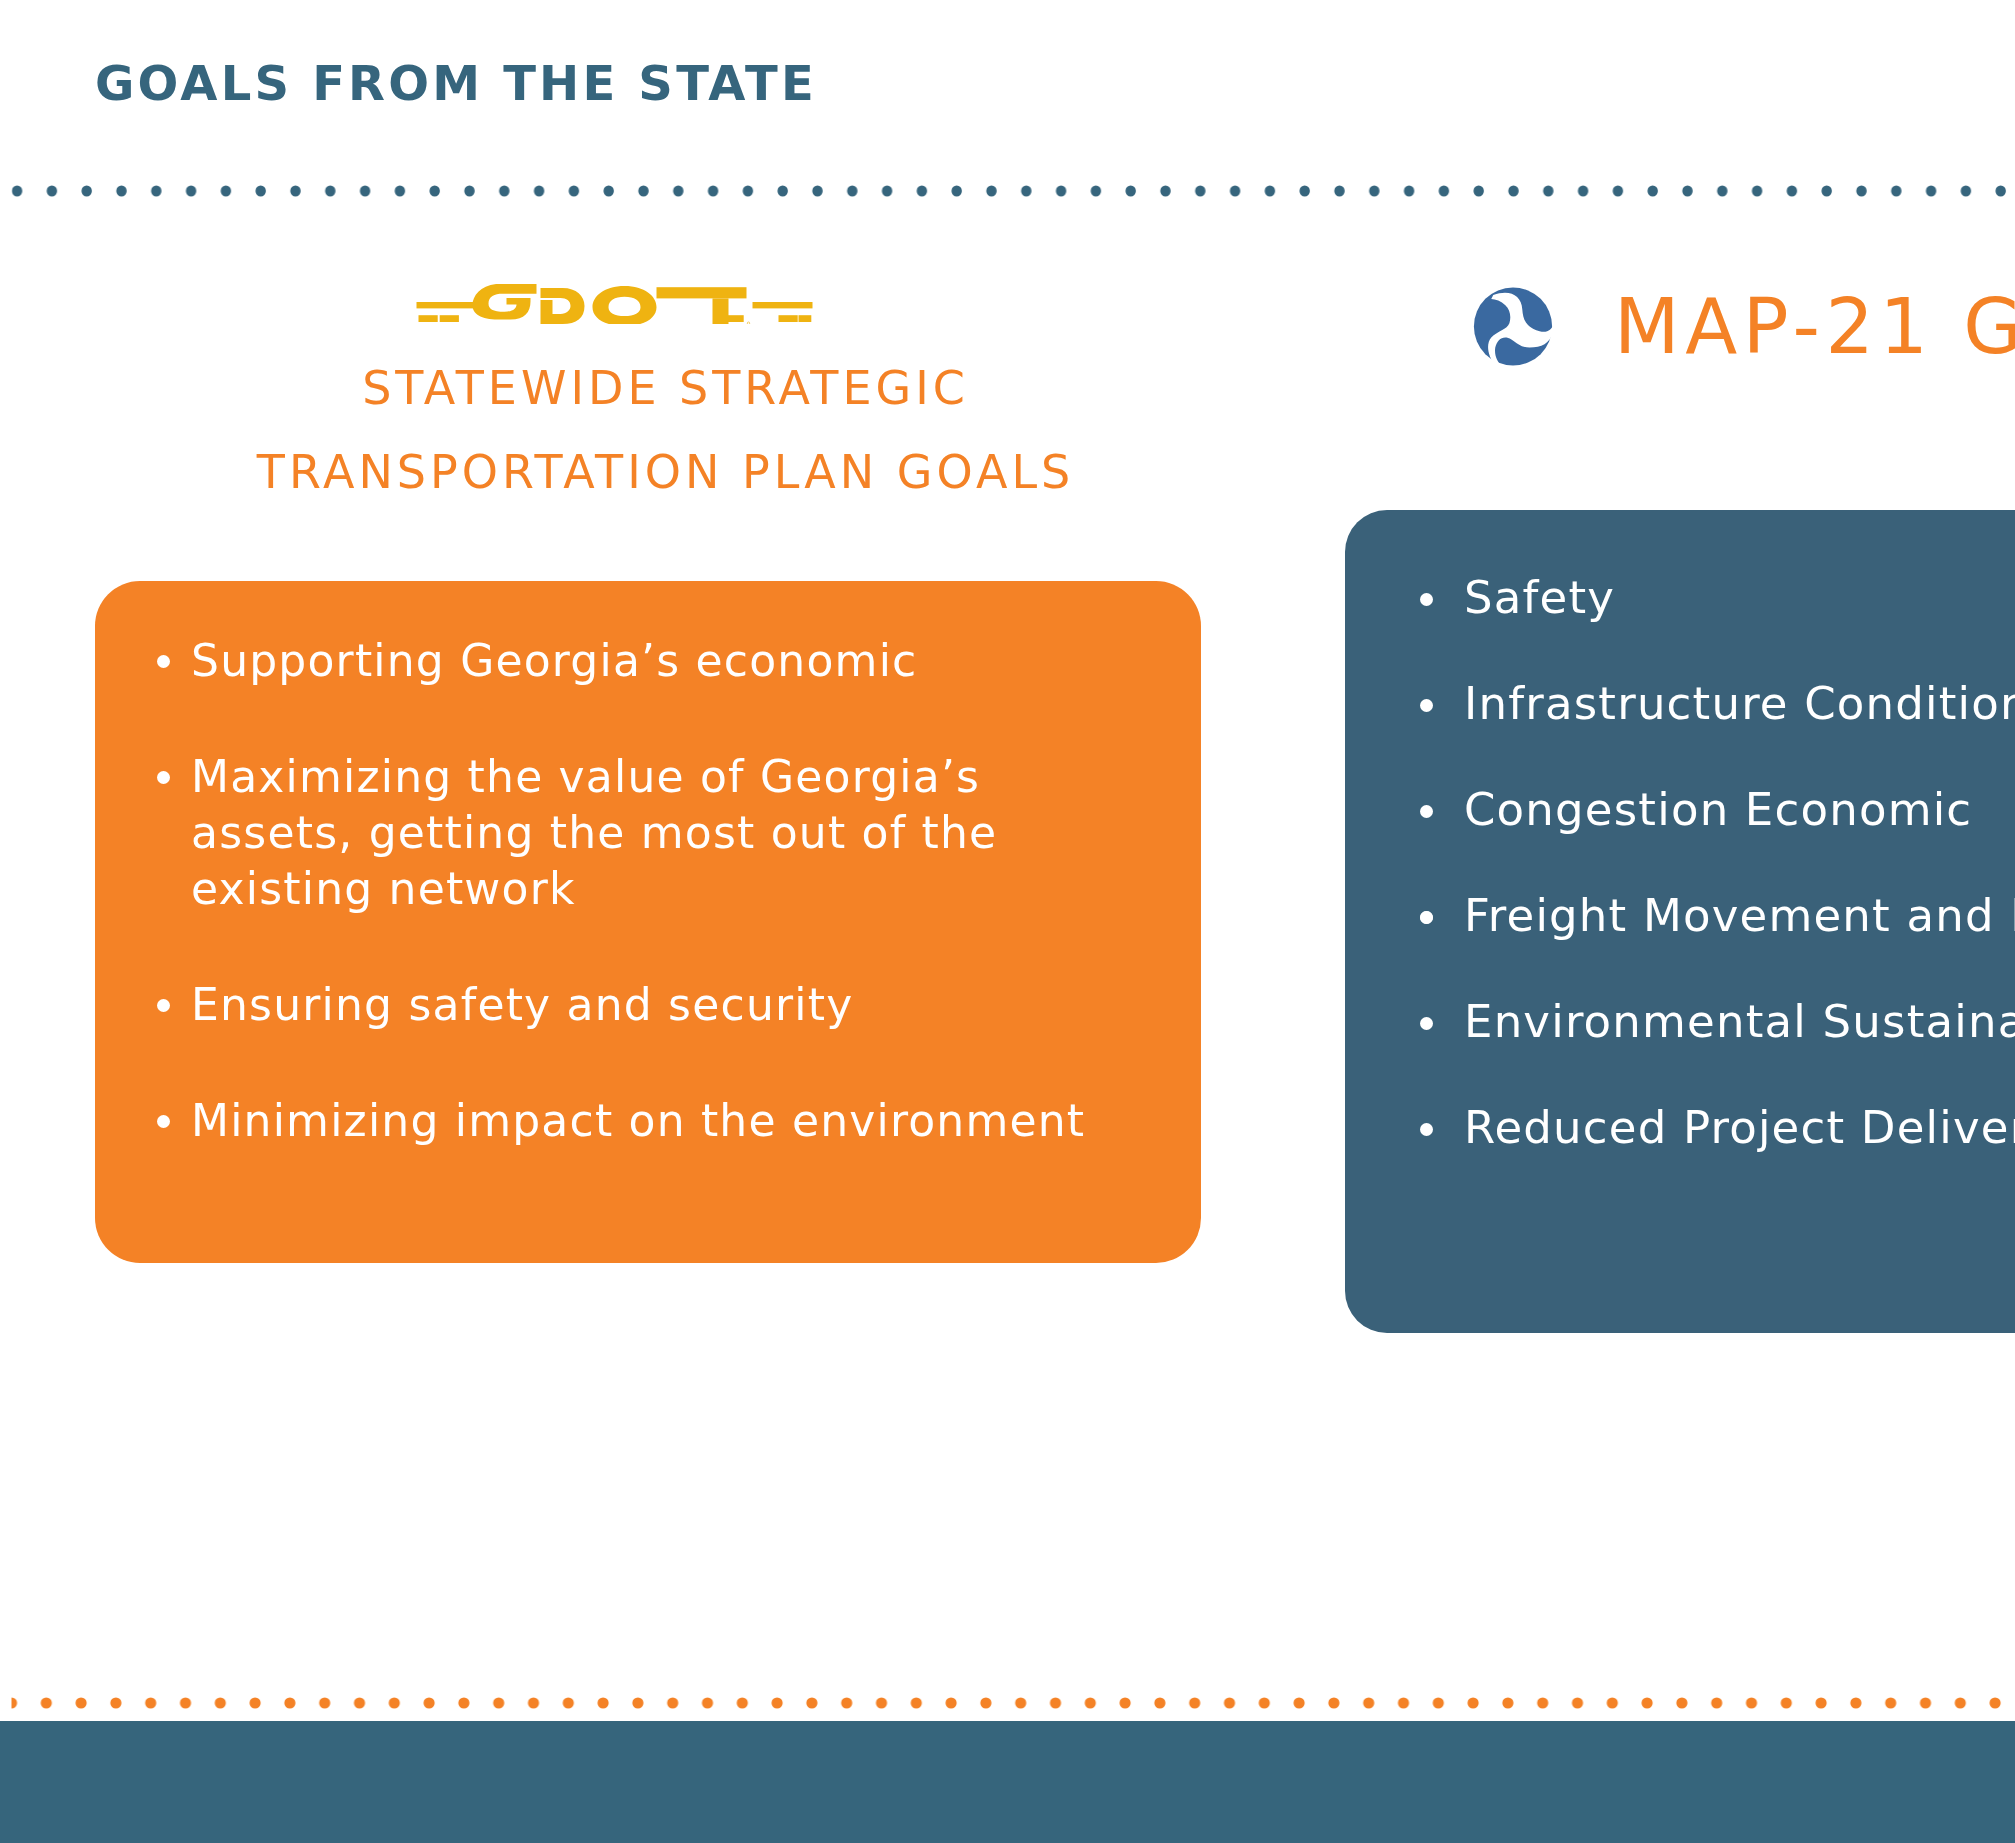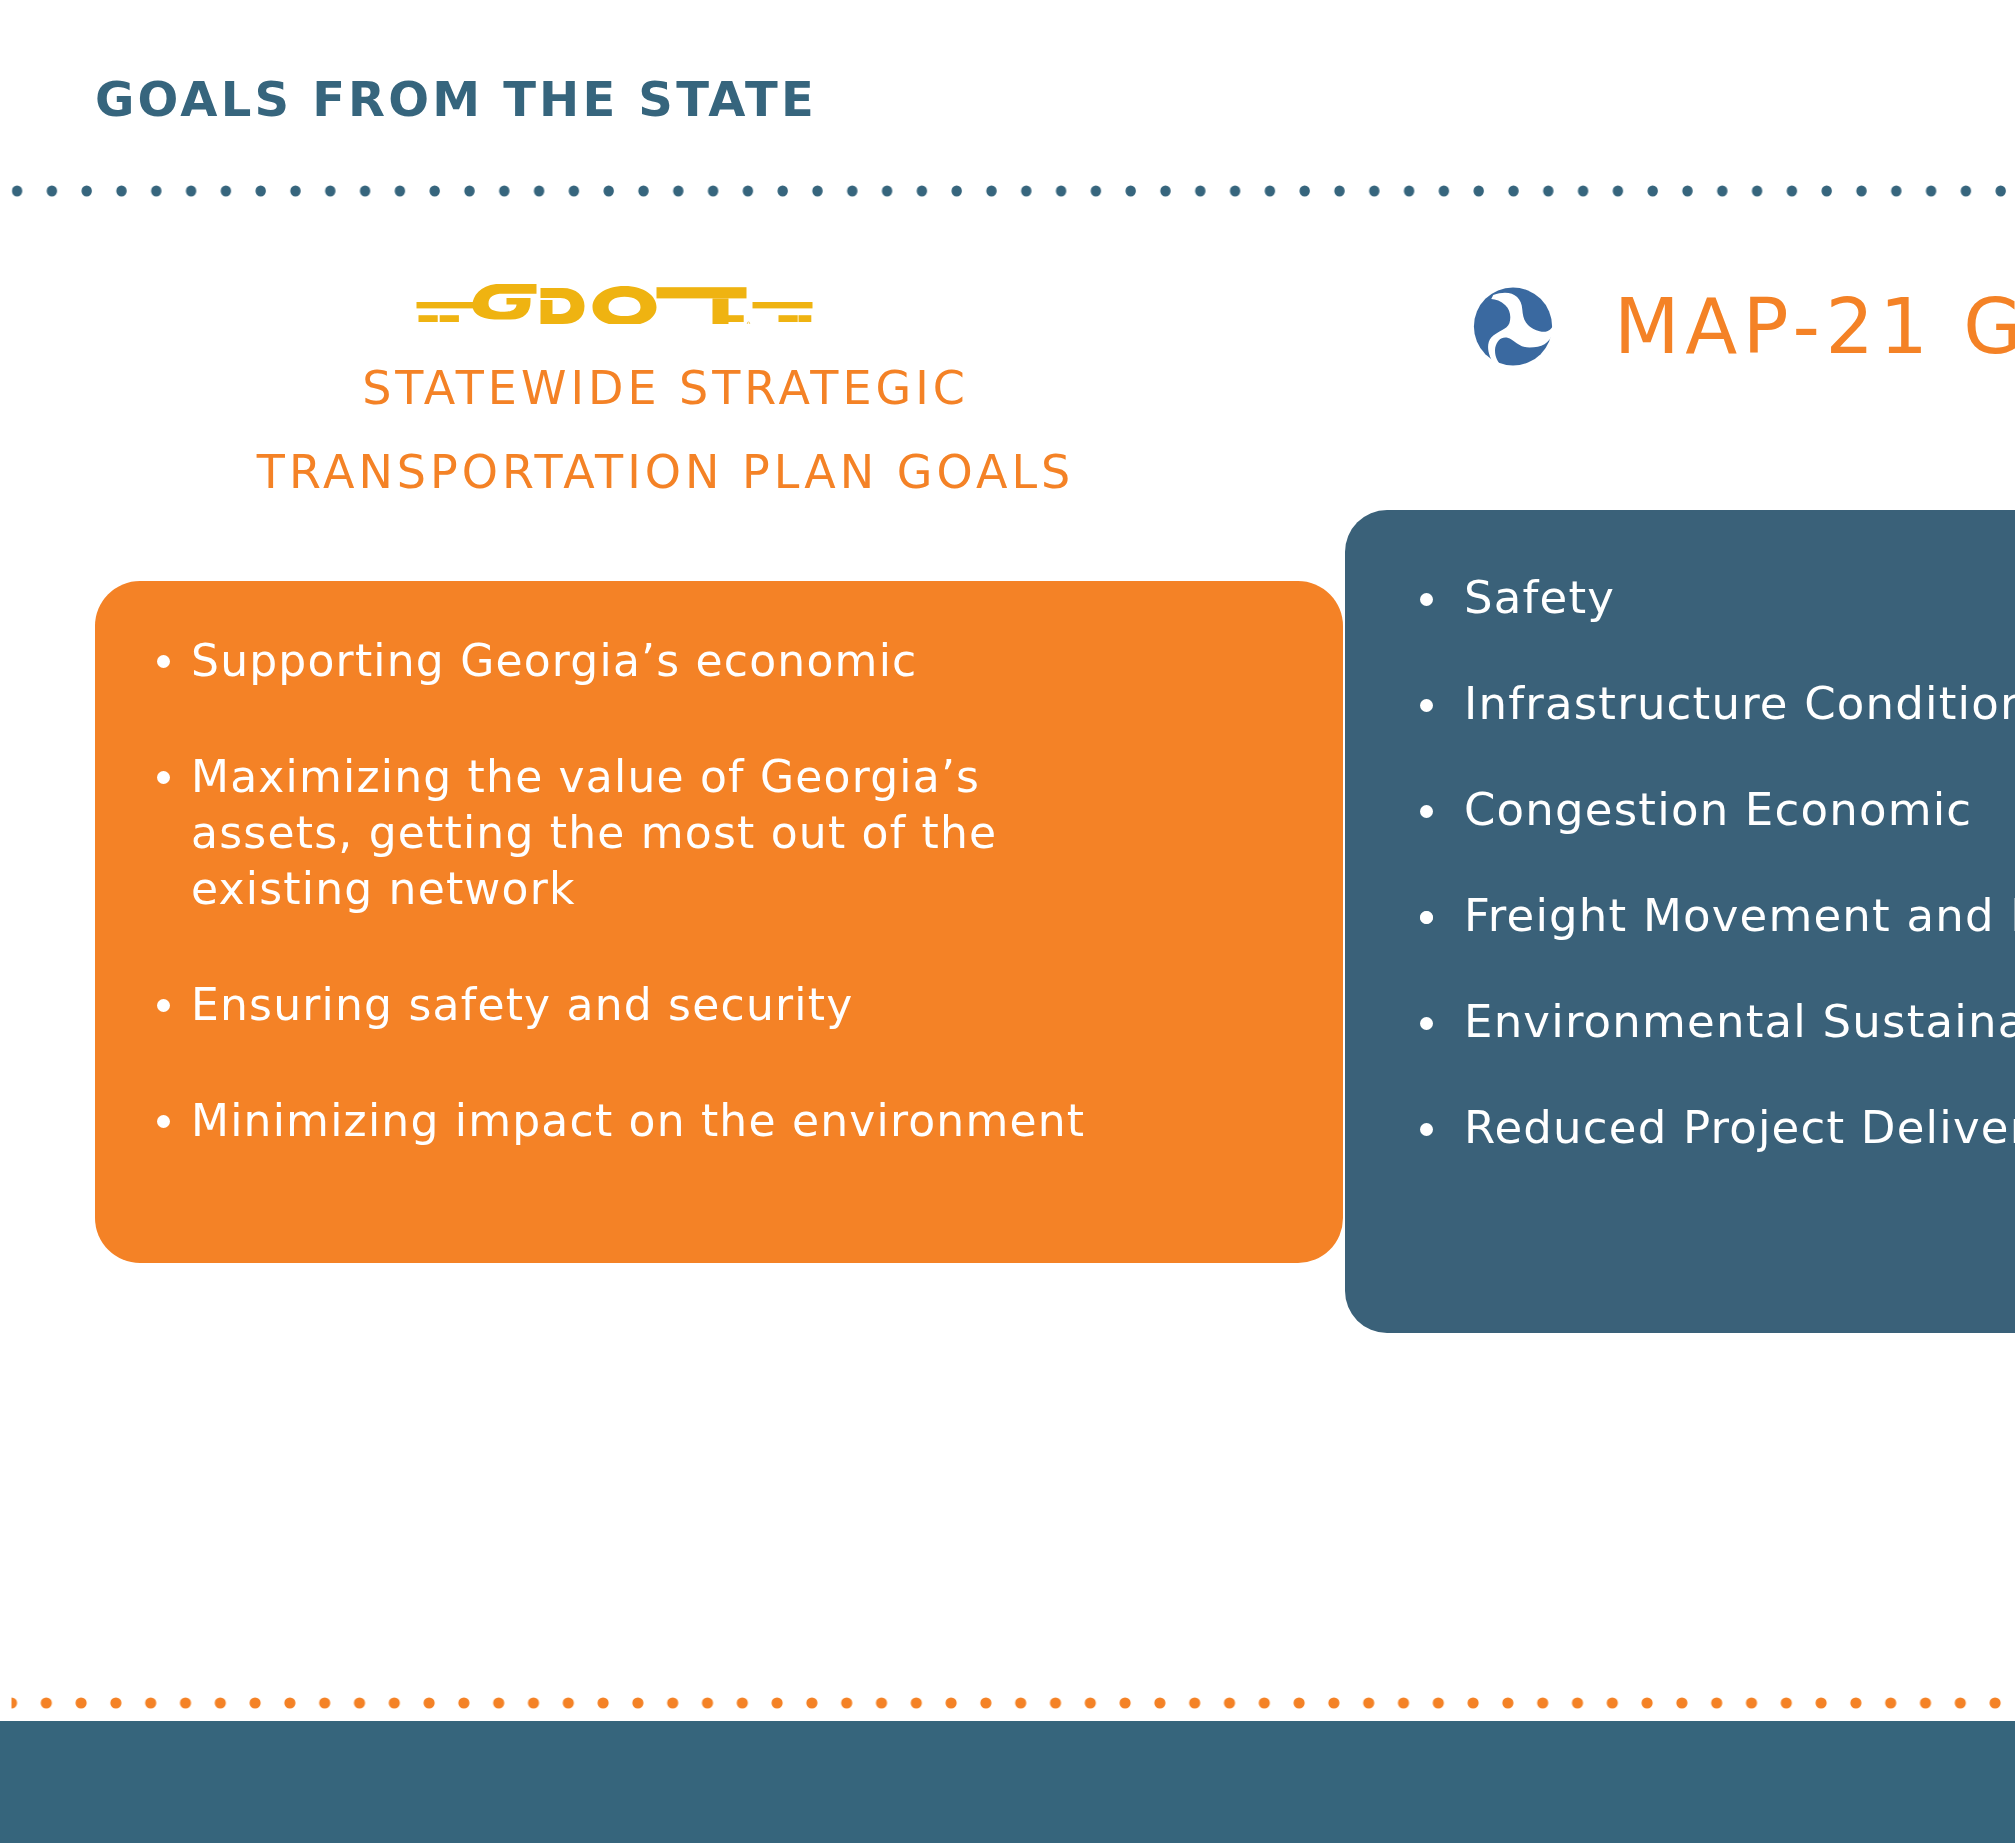--- a/index.html
+++ b/index.html
@@ -11,21 +11,21 @@
   
   .page-title {
     left: 95px; top: 52px;
     color: #36657D;
     font-family: "DejaVu Sans", sans-serif;
     font-weight: bold;
     font-size: 48px;
     line-height: 62px;
     letter-spacing: 3.2px;
   }
-  .page-title span { display: block; white-space: nowrap; margin-top: 16px; }
+  .page-title span { display: block; white-space: nowrap; }
 
   
   .dotrule { left: 0; width: 2569px; height: 12px; overflow: hidden; }
   .dotrule .dots { position: absolute; left: 2.4px; top: 0; width: 2579px; height: 12px; }
   .dotrule.top { top: 185px; }
   .dotrule.bottom { top: 1697px; }
 
   
   .footer { left: 0; top: 1721px; width: 2569px; height: 123px; background: #36657C; }
 
@@ -45,21 +45,21 @@
 
   .right-heading {
     left: 1614px; top: 282px;
     color: #F48226;
     font-family: "DejaVu Sans", sans-serif;
     font-size: 76px; line-height: 89px; letter-spacing: 5.6px; white-space: nowrap;
   }
 
   
   .orange-box {
-    left: 95px; top: 581px; width: 1248px; height: 682px;
+    left: 95px; top: 581px; width: 1106px; height: 682px;
     background: #F48226; border-radius: 45px;
   }
   .blue-box {
     left: 1345px; top: 510px; width: 1148px; height: 823px;
     background: #3A6179; border-radius: 42px;
   }
 
   .goal-list { list-style: none; position: absolute; }
   .goal-list li { position: relative; color: #ffffff; font-family: "DejaVu Sans", sans-serif; }
   .goal-list li .bullet { position: absolute; left: 0; border-radius: 50%; background: #ffffff; }

